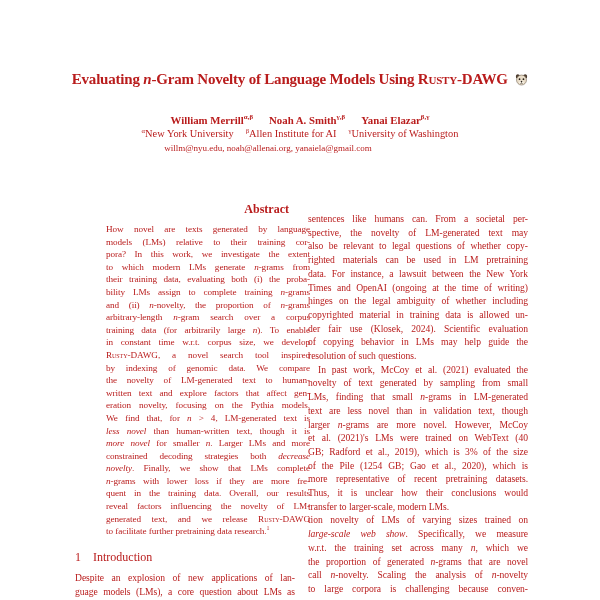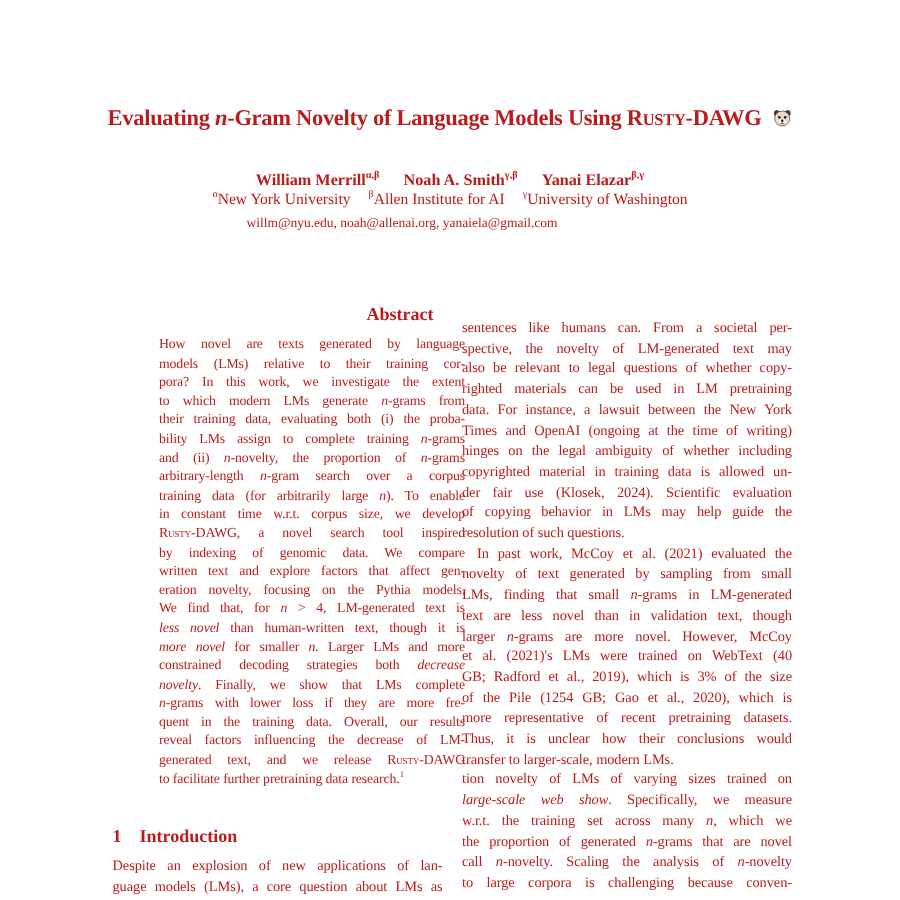--- a/index.html
+++ b/index.html
@@ -40,21 +40,21 @@
     position:absolute; top:202px; left:75px; width:214px; text-align:right;
     font-size:12px; font-weight:bold;
   }
   #abstract {
     position:absolute; top:223px; left:85px; width:204px;
     font-size:9.2px; line-height:12.6px; letter-spacing:-0.08px;margin-left:21px;
   }
 
   #sec1 {
     position:absolute; top:550px; left:75px; width:220px;
-    font-size:12px; font-weight:bold;
+    font-size:12px; font-weight:normal;
   }
   #sec1 .num { display:inline-block; width:18px; }
 
   #leftbody {
     position:absolute; top:571px; left:75px; width:220px;
     font-size:9.6px; line-height:13.7px; letter-spacing:-0.05px;
   }
 
   #rightcol {
     position:absolute; top:212px; left:308px; width:220px;
@@ -100,30 +100,31 @@
       <div class="ln">pora? In this work, we investigate the extent</div>
       <div class="ln">to which modern LMs generate <i>n</i>-grams from</div>
       <div class="ln">their training data, evaluating both (i) the proba-</div>
       <div class="ln">bility LMs assign to complete training <i>n</i>-grams</div>
       <div class="ln">and (ii) <i>n</i>-novelty, the proportion of <i>n</i>-grams</div>
       <div class="ln">arbitrary-length <i>n</i>-gram search over a corpus</div>
       <div class="ln">training data (for arbitrarily large <i>n</i>). To enable</div>
       <div class="ln">in constant time w.r.t. corpus size, we develop</div>
       <div class="ln"><span class="sc">Rusty</span>-DAWG, a novel search tool inspired</div>
       <div class="ln">by indexing of genomic data. We compare</div>
+      <div class="ln">the novelty of LM-generated text to human-</div>
       <div class="ln">written text and explore factors that affect gen-</div>
       <div class="ln">eration novelty, focusing on the Pythia models.</div>
       <div class="ln">We find that, for <i>n</i> &gt; 4, LM-generated text is</div>
       <div class="ln"><i>less novel</i> than human-written text, though it is</div>
       <div class="ln"><i>more novel</i> for smaller <i>n</i>. Larger LMs and more</div>
       <div class="ln">constrained decoding strategies both <i>decrease</i></div>
       <div class="ln"><i>novelty</i>. Finally, we show that LMs complete</div>
       <div class="ln"><i>n</i>-grams with lower loss if they are more fre-</div>
       <div class="ln">quent in the training data. Overall, our results</div>
-      <div class="ln">reveal factors influencing the decrease of LM-</div>
+      <div class="ln">reveal factors influencing the novelty of LM-</div>
       <div class="ln">generated text, and we release <span class="sc">Rusty</span>-DAWG</div>
       <div class="ln noj">to facilitate further pretraining data research.<sup>1</sup></div>
     </div>
 
   <div id="sec1">
     <span class="num">1</span><span>Introduction</span>
   </div>
 
   <div id="leftbody">
       <div class="ln">Despite an explosion of new applications of lan-</div>

